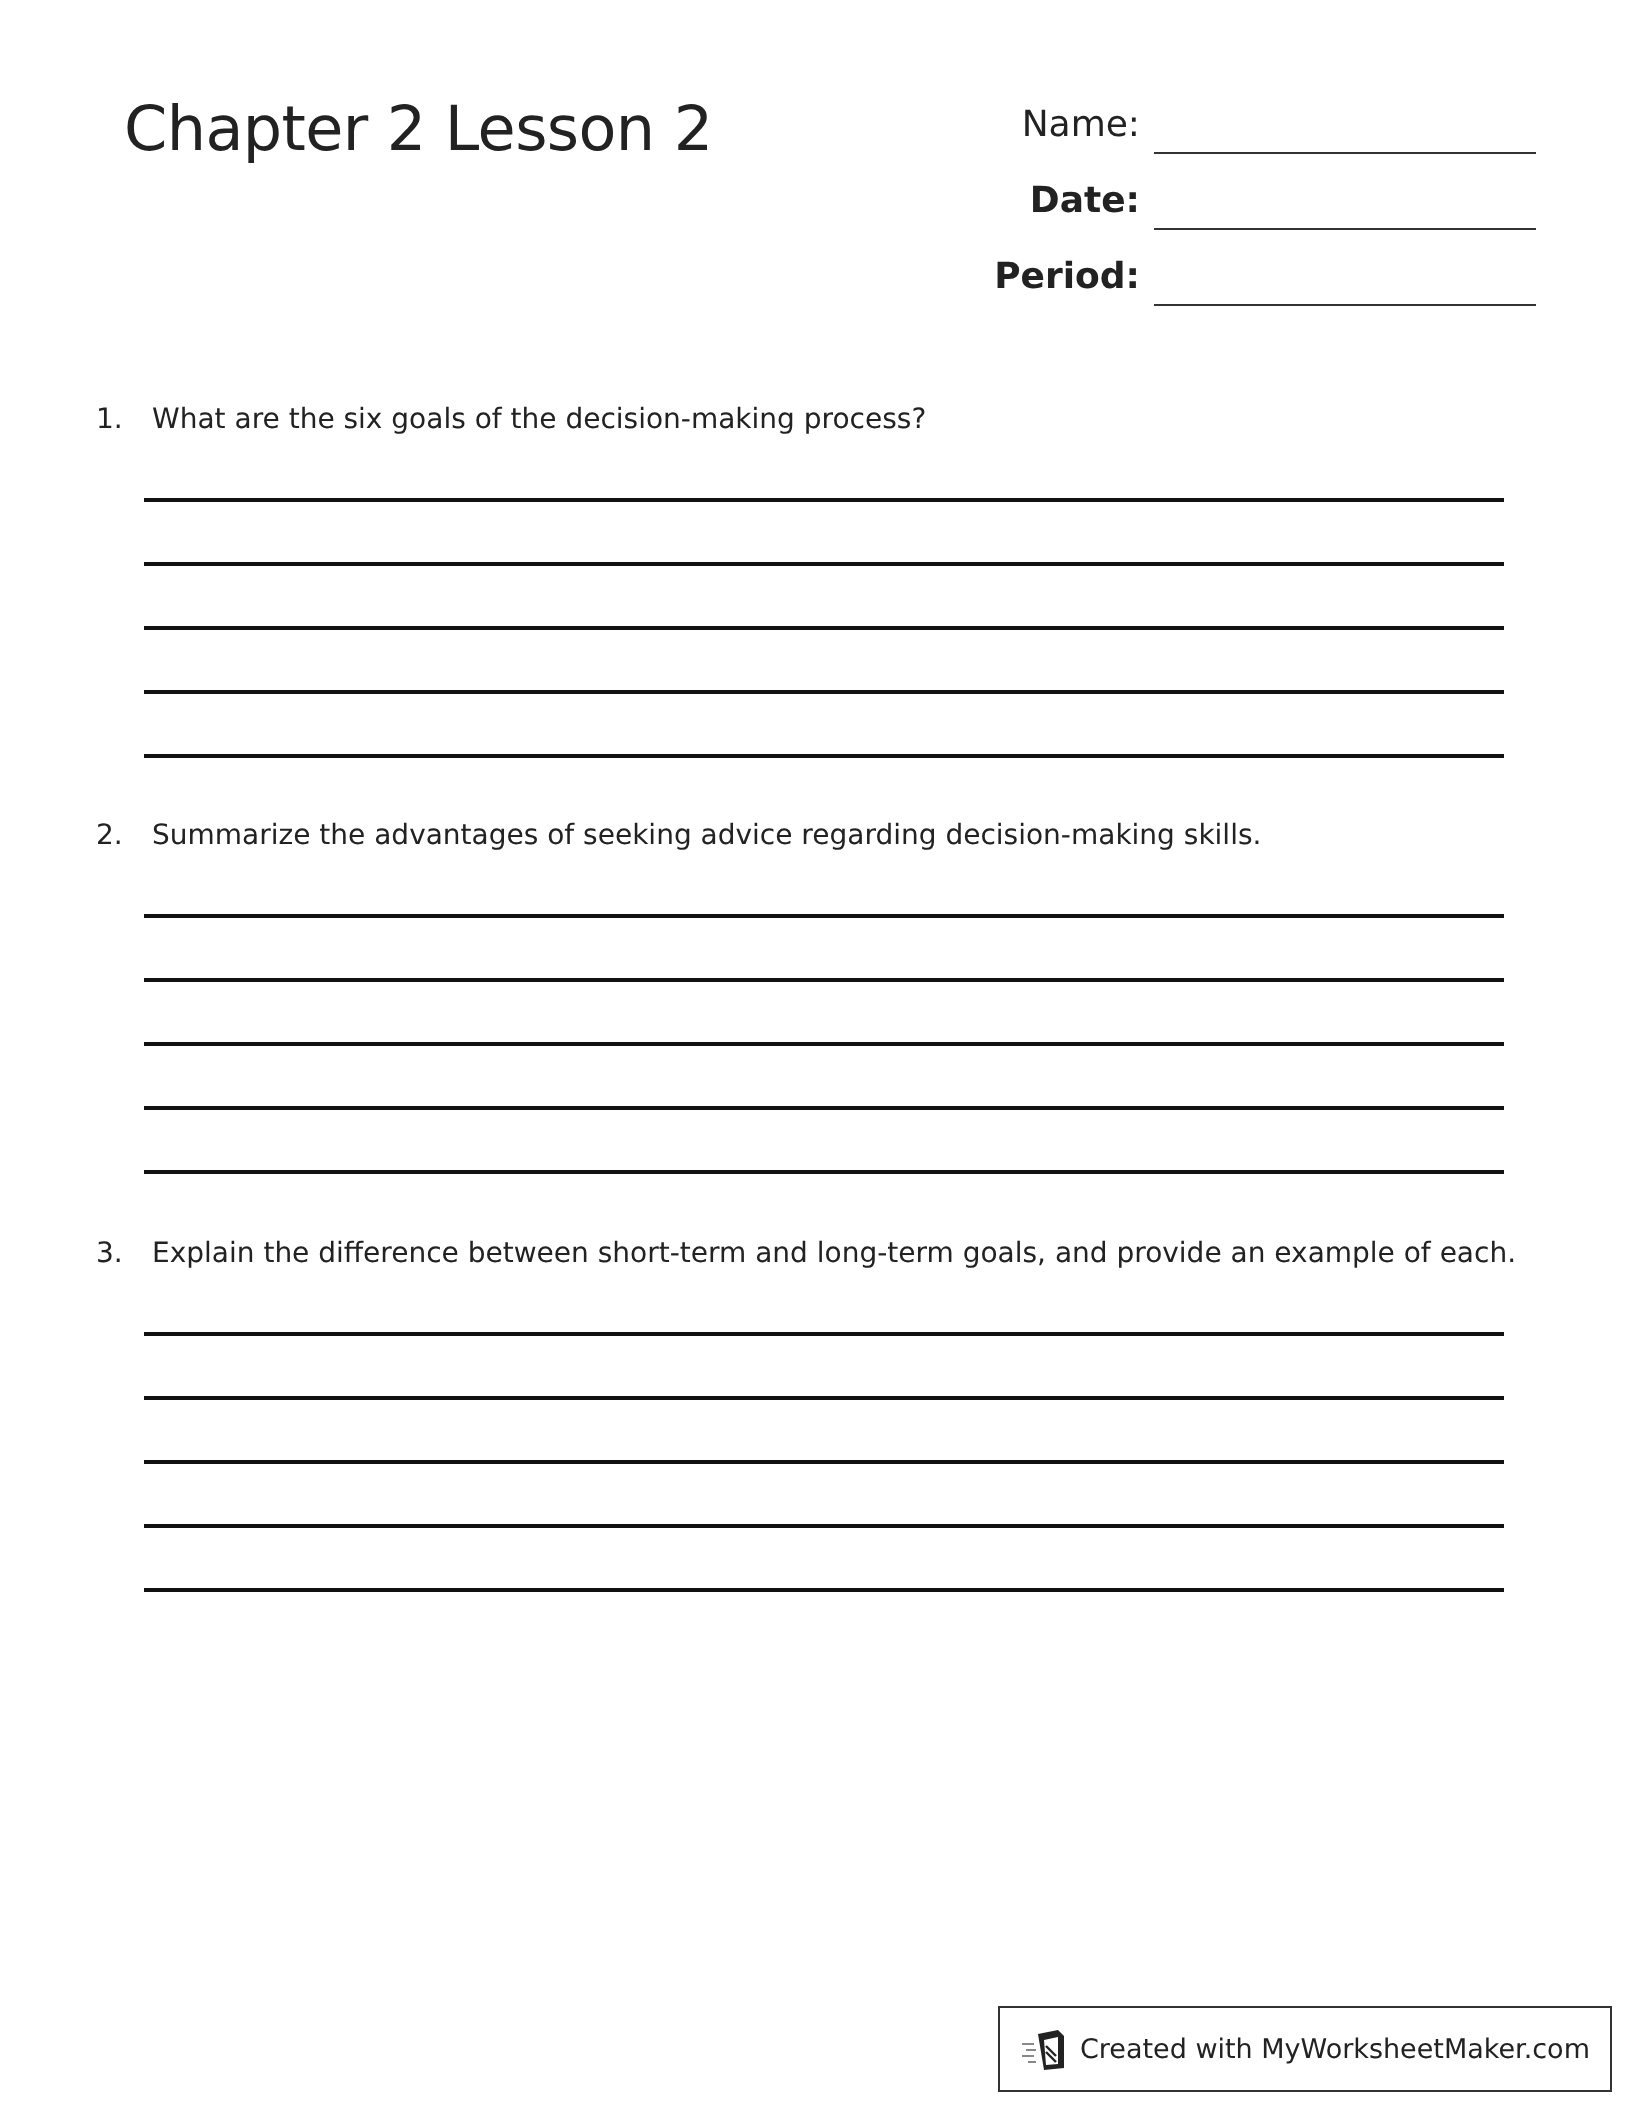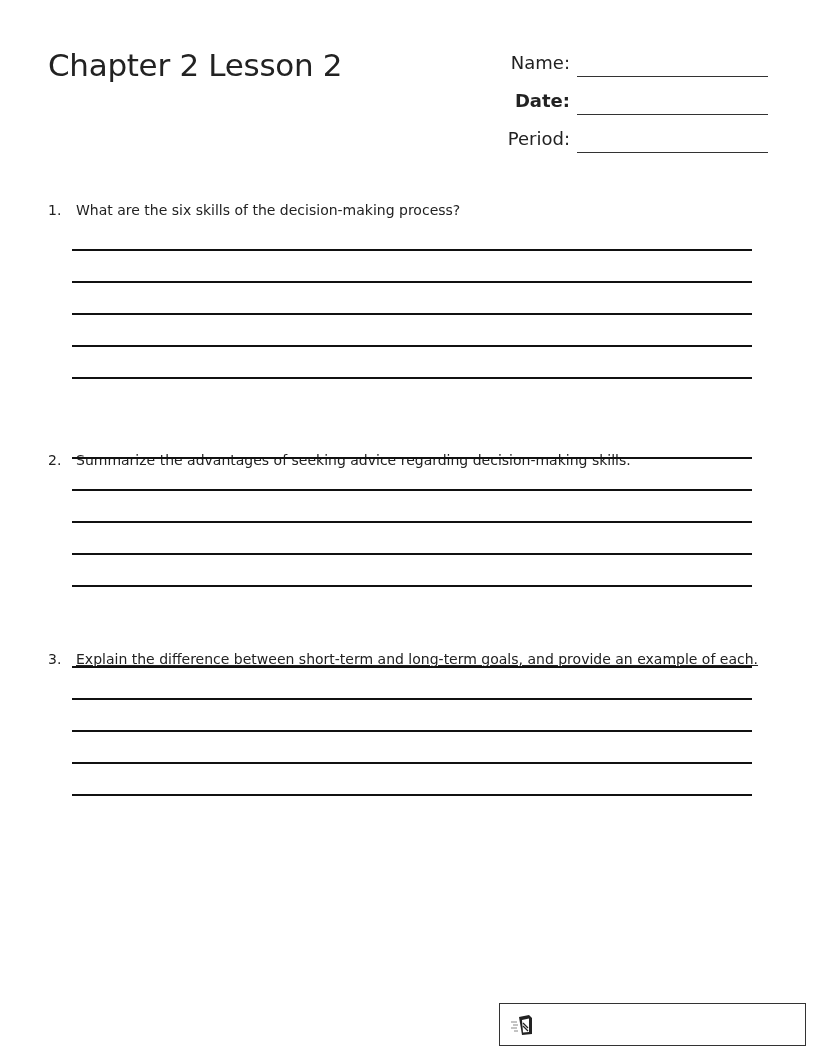--- a/index.html
+++ b/index.html
@@ -1,18 +1,18 @@
 <!DOCTYPE html>
 <html><head>
 <meta charset="utf-8">
 <style>
   * { margin: 0; padding: 0; box-sizing: border-box; }
   html, body { width: 816px; height: 1056px; background: #ffffff; overflow: hidden; }
   body { position: relative; font-family: "DejaVu Sans", sans-serif; color: #222222; }
-  .title { position: absolute; left: 48px; top: 47px; font-size: 31px; font-weight: normal; color: #222; letter-spacing: -0.3px; }
+  .title { position: absolute; left: 62px; top: 47px; font-size: 31px; font-weight: normal; color: #222; letter-spacing: -0.3px; }
   .field { position: absolute; left: 490px; width: 278px; height: 30px; }
   .field .lbl { position: absolute; right: 198px; top: 0; font-size: 18px; color: #222; white-space: nowrap; text-align: center; }
   .field .ln { position: absolute; left: 87px; right: 0; top: 24px; border-bottom: 1.5px solid #333; height: 0; }
   .question { position: absolute; left: 48px; font-size: 14px; color: #222; white-space: nowrap; }
   .question .num { display: inline-block; width: 28px; }
   .answer-line { position: absolute; left: 72px; width: 680px; height: 0; border-top: 2px solid #111; }
   .footer { position: absolute; left: 499px; top: 1003px; width: 307px; height: 43px; border: 1px solid #333; display: flex; align-items: center; padding-left: 10px; }
   .footer .logo { width: 24px; height: 22px; margin-right: 6px; }
   .footer .txt { font-size: 13.5px; color: #222; white-space: nowrap; }
 </style>
@@ -22,56 +22,57 @@
 <div class="title">Chapter 2 Lesson 2</div>
 
 <div class="field" style="top:52px;">
   <span class="lbl">Name:</span>
   <div class="ln"></div>
 </div>
 <div class="field" style="top:90px;font-weight:bold;">
   <span class="lbl">Date:</span>
   <div class="ln"></div>
 </div>
-<div class="field" style="top:128px;">
+<div class="field" style="top:128px;font-weight:bold;">
   <span class="lbl">Period:</span>
   <div class="ln"></div>
 </div>
 
 <div class="question" style="top:202px;">
-  <span class="num">1.</span><span>What are the six skills of the decision-making process?</span>
+  <span class="num">1.</span><span>What are the six goals of the decision-making process?</span>
 </div>
 <div class="answer-line" style="top:249px;"></div>
 <div class="answer-line" style="top:281px;"></div>
 <div class="answer-line" style="top:313px;"></div>
 <div class="answer-line" style="top:345px;"></div>
 <div class="answer-line" style="top:377px;"></div>
 
-<div class="question" style="top:410px;margin-top:42px;">
+<div class="question" style="top:410px;">
   <span class="num">2.</span><span>Summarize the advantages of seeking advice regarding decision-making skills.</span>
 </div>
 <div class="answer-line" style="top:457px;"></div>
 <div class="answer-line" style="top:489px;"></div>
 <div class="answer-line" style="top:521px;"></div>
 <div class="answer-line" style="top:553px;"></div>
 <div class="answer-line" style="top:585px;"></div>
 
-<div class="question" style="top:651px;text-decoration:underline;">
+<div class="question" style="top:619px;">
   <span class="num">3.</span><span>Explain the difference between short-term and long-term goals, and provide an example of each.</span>
 </div>
 <div class="answer-line" style="top:666px;"></div>
 <div class="answer-line" style="top:698px;"></div>
 <div class="answer-line" style="top:730px;"></div>
 <div class="answer-line" style="top:762px;"></div>
 <div class="answer-line" style="top:794px;"></div>
 
 <div class="footer">
   <svg class="logo" viewBox="0 0 24 22">
     <line x1="1" y1="8" x2="7" y2="8" stroke="#888" stroke-width="1"></line>
     <line x1="3" y1="11" x2="8" y2="11" stroke="#888" stroke-width="1"></line>
     <line x1="1" y1="14" x2="7" y2="14" stroke="#888" stroke-width="1"></line>
     <line x1="4" y1="17" x2="8" y2="17" stroke="#888" stroke-width="1"></line>
     <path d="M9 3 L19 1 L22 4 L22 20 L12 21 Z" fill="#222"></path>
     <path d="M12 6 L19 4.5 L19 18 L13 18.5 Z" fill="#fff"></path>
     <line x1="13" y1="9" x2="18" y2="14" stroke="#222" stroke-width="1.2"></line>
     <line x1="13" y1="12" x2="18" y2="17" stroke="#222" stroke-width="1.2"></line>
   </svg>
+  <span class="txt">Created with MyWorksheetMaker.com</span>
 </div>
 
 </body></html>

